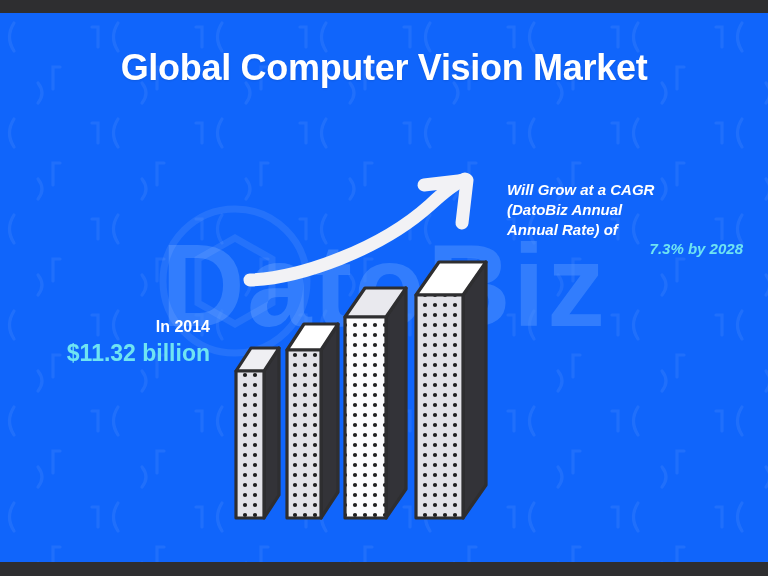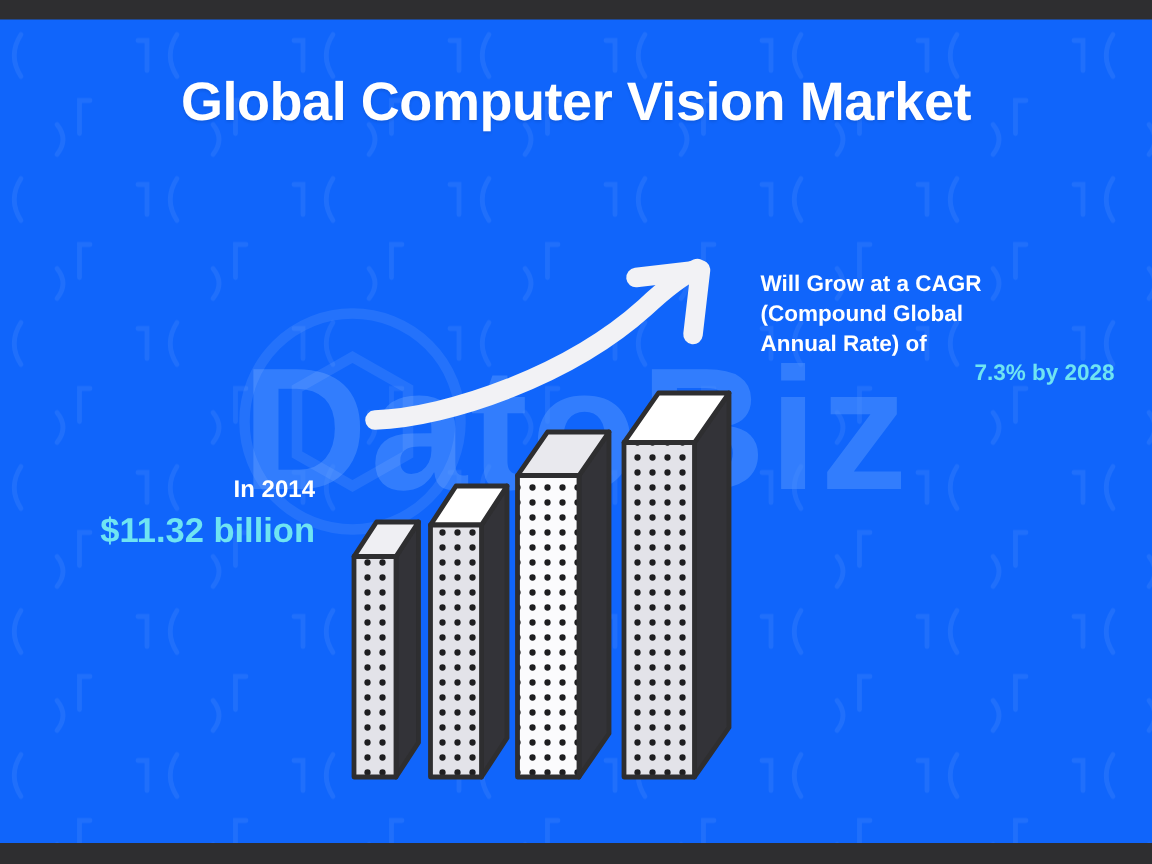--- a/index.html
+++ b/index.html
@@ -103,20 +103,21 @@
 
   
   .right-callout {
     position: absolute;
     left: 507px;
     top: 180px;
     width: 236px;
     text-align: left;
     z-index: 20;
     line-height: 1.32;
+    font-style: italic;
   }
   .right-callout .r-line {
     display: block;
     color: #FFFFFF;
     font-size: 15px;
     font-weight: 700;
   }
   .right-callout .r-accent {
     display: block;
     color: #6FE4F2;
@@ -172,21 +173,21 @@
 
   <div class="title">Global Computer Vision Market</div>
 
   <div class="left-callout">
     <span class="l1">In 2014</span>
     <span class="l2">$11.32 billion</span>
   </div>
 
   <div class="right-callout">
     <span class="r-line">Will Grow at a CAGR</span>
-    <span class="r-line">(Compound Global</span>
+    <span class="r-line">(DatoBiz Annual</span>
     <span class="r-line">Annual Rate) of</span>
     <span class="r-accent">7.3% by 2028</span>
   </div>
 
   <svg class="arrow-svg" viewBox="0 0 768 576" aria-hidden="true">
     <path d="M250 280 C 300 278, 380 250, 430 205 C 446 190, 456 183, 465 179" fill="none" stroke="#F2F2F5" stroke-width="13" stroke-linecap="round"></path>
     <path d="M424 185 L467 180 L462 223" fill="none" stroke="#F2F2F5" stroke-width="13" stroke-linecap="round" stroke-linejoin="round"></path>
   </svg>
 
   <svg class="bars" viewBox="0 0 768 576">

